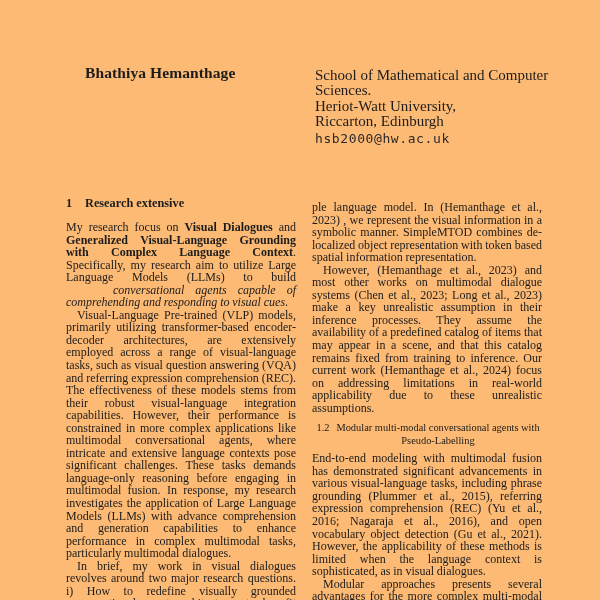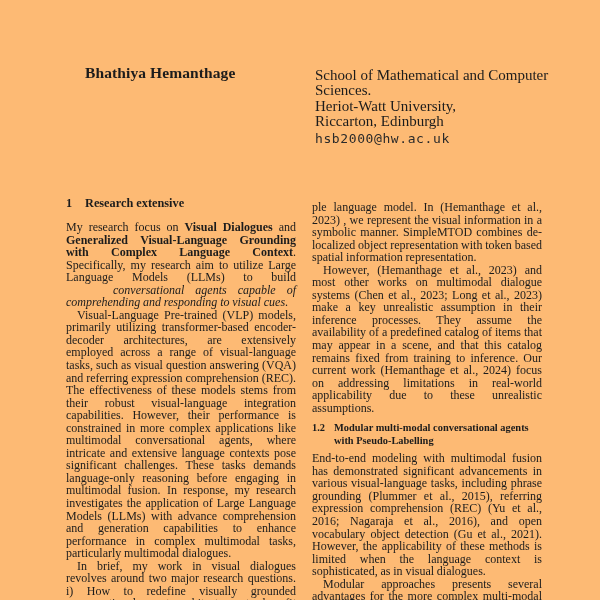--- a/index.html
+++ b/index.html
@@ -42,22 +42,22 @@
   .col.right { padding-top: 5px; }
 
   .section-heading {
     display: flex; margin: 0 0 11px 0;
     font-size: 12.3px; font-weight: bold; line-height: 14px;
   }
   .section-heading .num { width: 19px; flex: 0 0 19px; }
 
   .subheading {
     display: flex; margin: 7px 0 5px 0;
-    font-size: 10.4px; font-weight: bold; line-height: 13px;
-    text-align: left;
+    font-size: 10.4px; font-weight: normal; line-height: 13px;
+    text-align: center;
   }
   .subheading .num { width: 22px; flex: 0 0 22px; }
   .subheading .subtitle { flex: 1; }
 
   .body-p {
     margin: 0;
     font-size: 12px; line-height: 12.55px;
     text-align: justify;
     word-spacing: -0.2px;
   }

